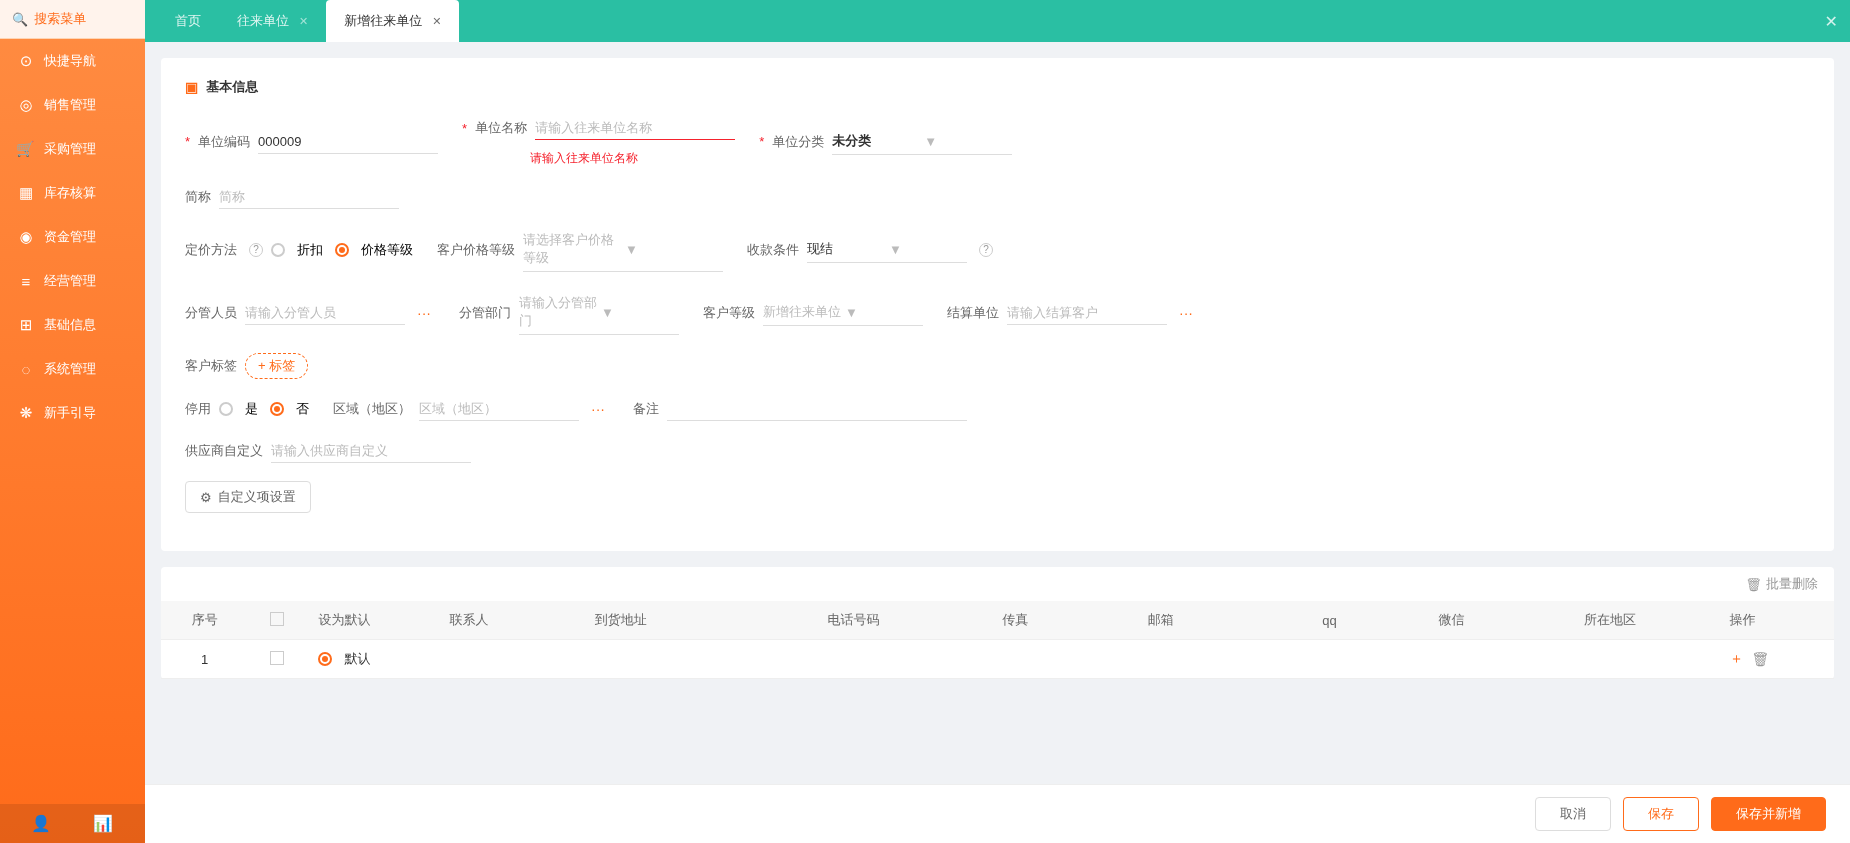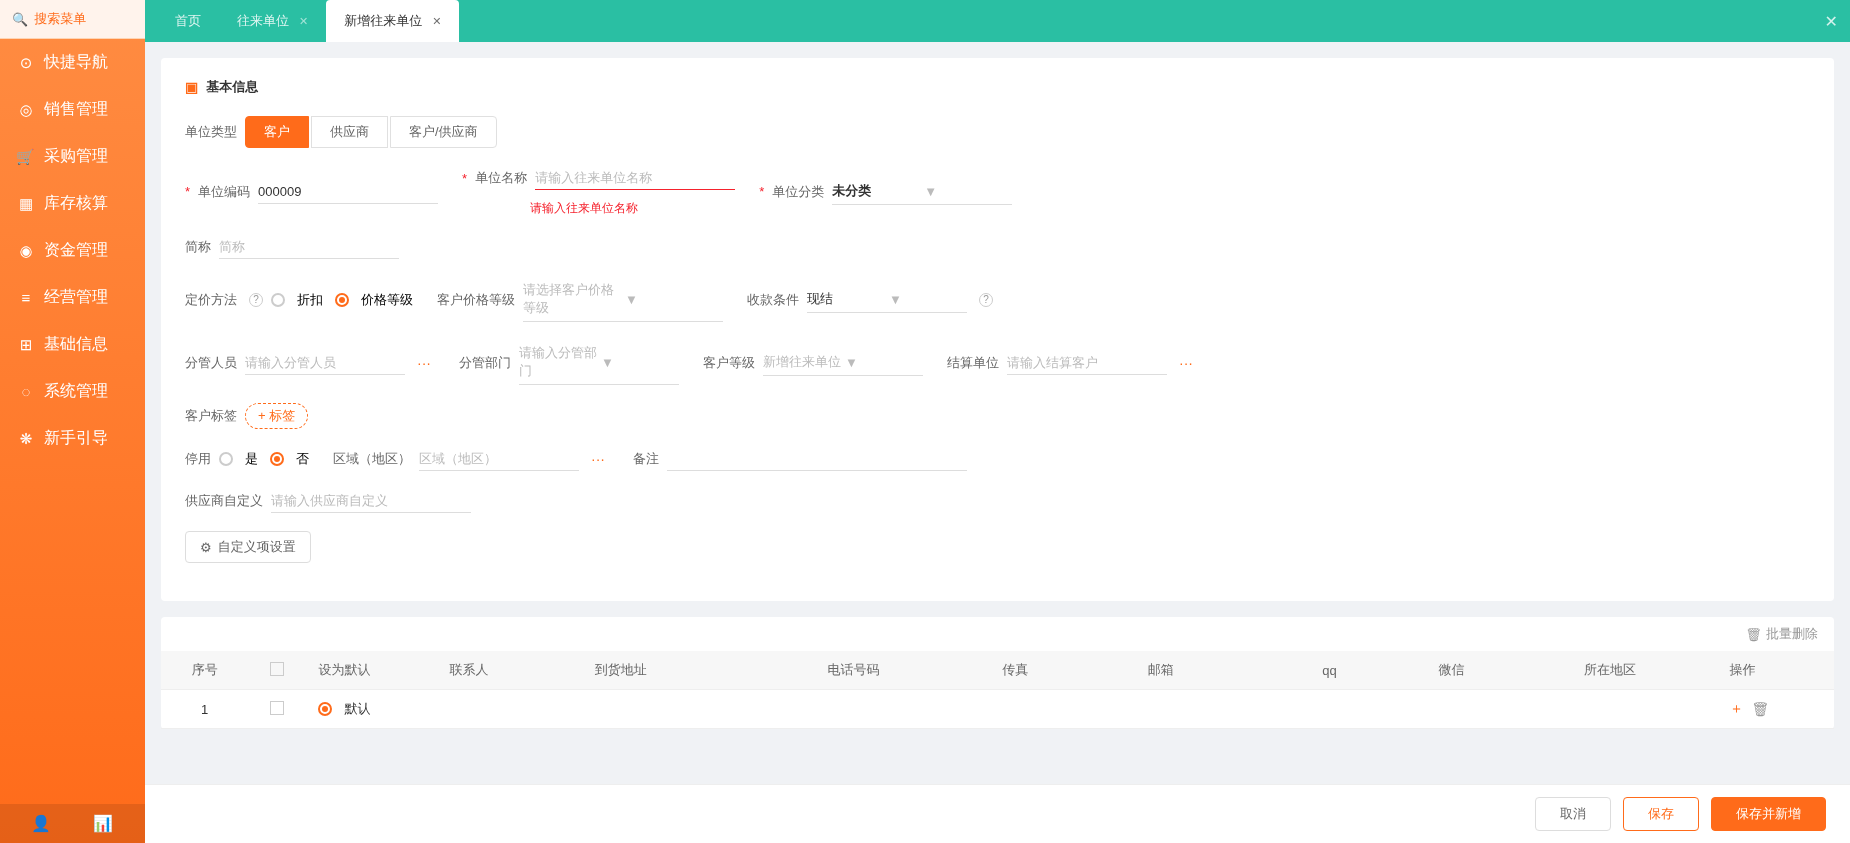--- a/index.html
+++ b/index.html
@@ -26,21 +26,21 @@
     .sidebar-top span { color: #ff6b1a; font-size: 13px; font-weight: 500; }
     .sidebar-item {
       display: flex;
       align-items: center;
       gap: 8px;
       padding: 13px 16px;
       color: #fff;
       cursor: pointer;
     }
     .sidebar-item .icon { font-size: 15px; width: 20px; text-align: center; }
-    .sidebar-item .label { font-size: 16px; font-family: Liberation Serif, serif; }
+    .sidebar-item .label { font-size: 13px; font-family: Liberation Serif, serif; }
     .sidebar-bottom {
       margin-top: auto;
       display: flex;
       align-items: center;
       justify-content: space-around;
       padding: 10px;
       background: rgba(0,0,0,0.1);
     }
     .sidebar-bottom-icon { color: #fff; font-size: 16px; cursor: pointer; }
     
@@ -311,30 +311,20 @@
   </div>
 
   <div class="content">
 
     <div class="form-card">
       <div class="section-title">
         <span class="section-title-icon">▣</span>
         <span>基本信息</span>
       </div>
 
-      <div class="form-row">
-        <div class="form-group">
-          <span class="form-label">单位类型</span>
-          <div class="btn-group">
-            <button class="type-btn active">客户</button>
-            <button class="type-btn">供应商</button>
-            <button class="type-btn">客户/供应商</button>
-          </div>
-        </div>
-      </div>
 
       <div class="form-row">
         <div class="form-group">
           <span class="form-label" style="color:#f5222d">*</span>
           <span class="form-label">单位编码</span>
           <input class="form-input" type="text" value="000009" style="width: 180px;">
         </div>
         <div class="form-group" style="flex-direction:column; align-items:flex-start;">
           <div style="display:flex;align-items:center;gap:8px;">
             <span class="form-label" style="color:#f5222d">*</span>

